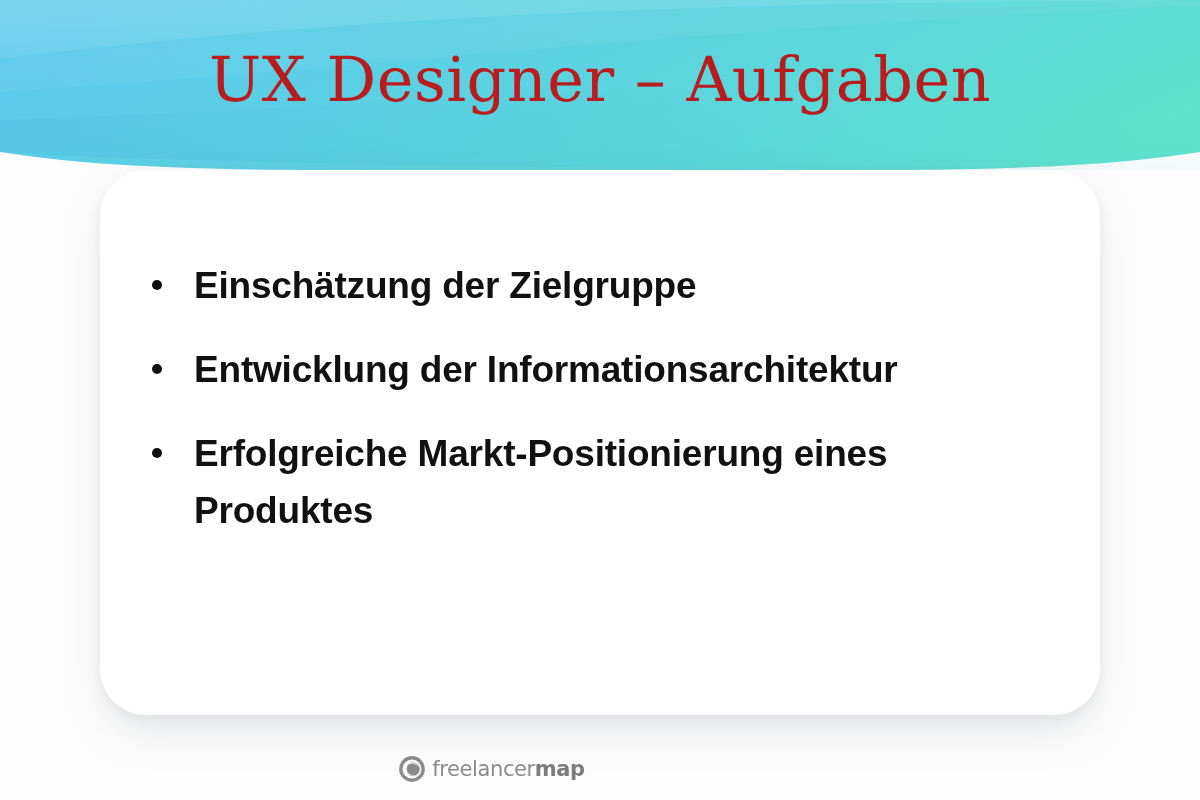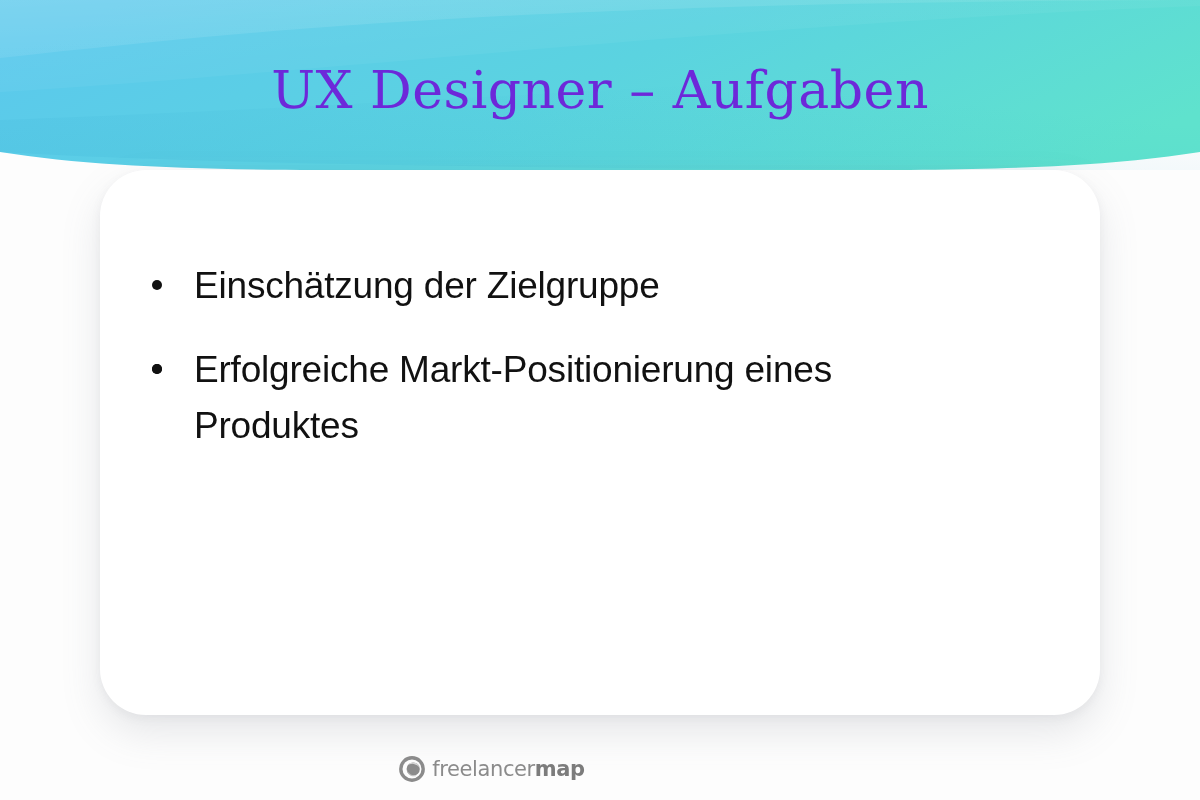--- a/index.html
+++ b/index.html
@@ -35,30 +35,30 @@
     overflow: hidden;
   }
   .header-svg {
     position: absolute;
     top: 0;
     left: 0;
     display: block;
   }
   .header-title {
     position: absolute;
-    top: 11px;
+    top: 0;
     left: 0;
     width: 1200px;
     height: 165px;
     display: flex;
     align-items: center;
     justify-content: center;
-    color: #6d28d9;
+    color: #b91c1c;
     font-family: "DejaVu Serif", "Liberation Serif", serif;
-    font-size: 52px;
+    font-size: 62px;
     font-weight: 400;
     letter-spacing: 0.5px;
     line-height: 1;
     white-space: nowrap;
     text-rendering: geometricPrecision;
     padding-bottom: 6px;
     box-sizing: border-box;
   }
 
   
@@ -84,21 +84,21 @@
     padding: 0;
     list-style: none;
   }
   .bullet-item {
     position: relative;
     padding-left: 44px;
     margin: 0 0 28px 0;
     color: #111111;
     font-family: "Liberation Sans Narrow", "Liberation Sans", sans-serif;
     font-size: 37px;
-    font-weight: 400;
+    font-weight: 700;
     line-height: 1.52;
     letter-spacing: -0.2px;
     max-width: 790px;
   }
   .bullet-item:last-child {
     margin-bottom: 0;
   }
   .bullet-dot {
     position: absolute;
     left: 2px;
@@ -178,20 +178,21 @@
     <ul class="bullet-list">
 
       <li class="bullet-item">
         <span class="bullet-dot"></span>
         <span>Einschätzung der Zielgruppe</span>
       </li>
 
 
       <li class="bullet-item">
         <span class="bullet-dot"></span>
+        <span>Entwicklung der Informationsarchitektur</span>
       </li>
 
       <li class="bullet-item">
         <span class="bullet-dot"></span>
         <span>Erfolgreiche Markt-Positionierung eines Produktes</span>
       </li>
 
     </ul>
   </div>
 

